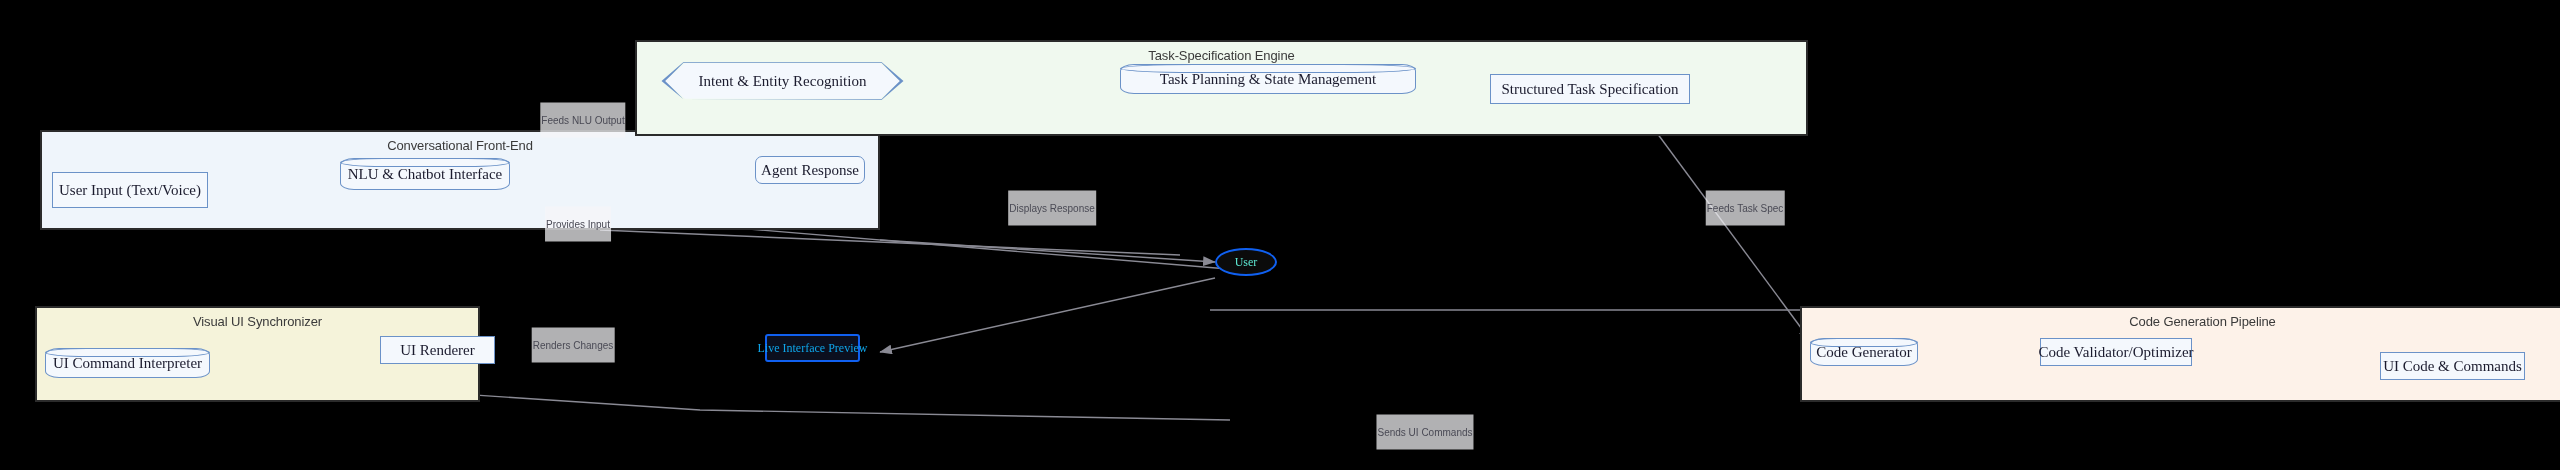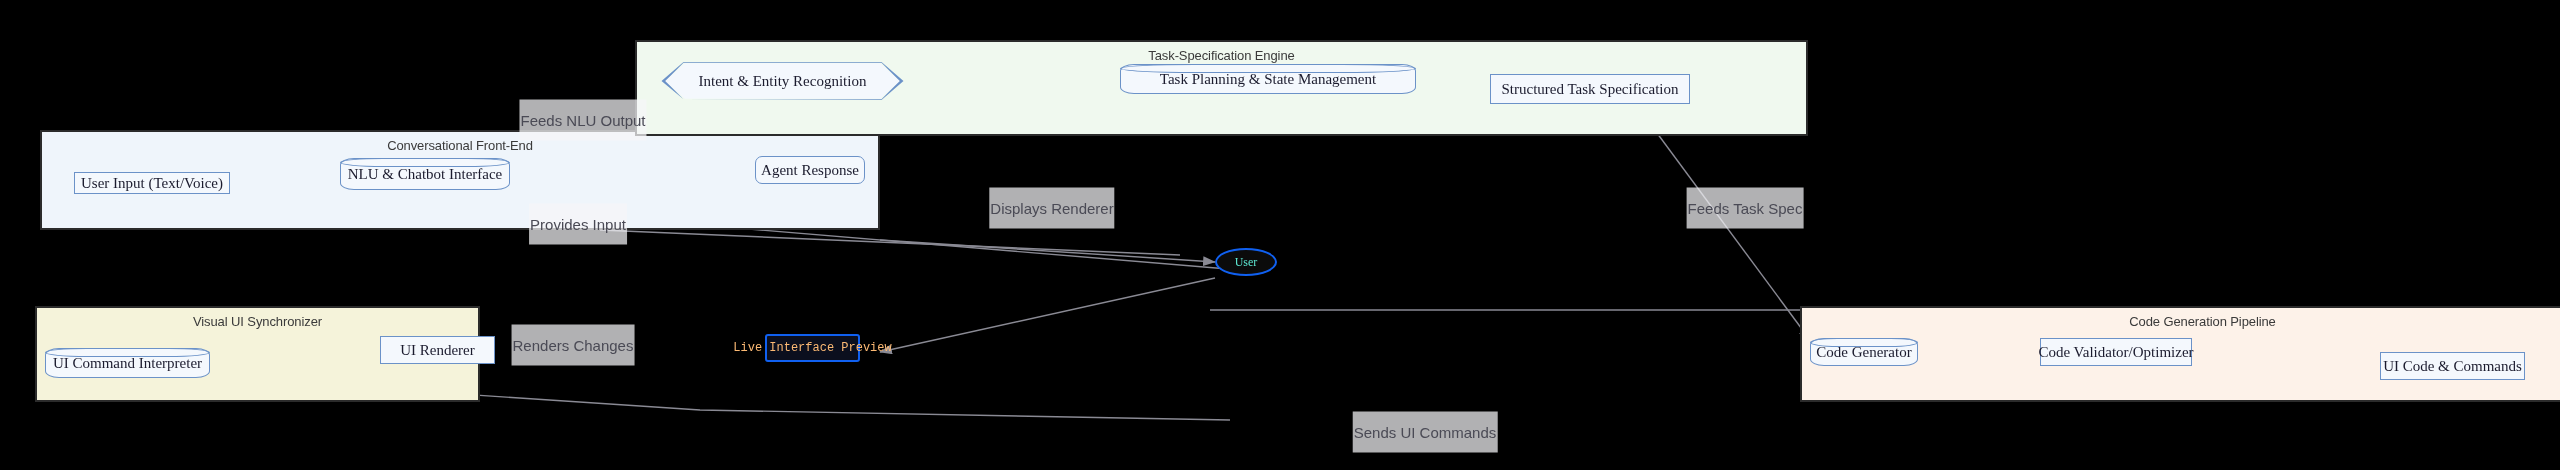--- a/index.html
+++ b/index.html
@@ -27,23 +27,23 @@
       clip-path:polygon(6% 50%, 14% 0%, 86% 0%, 94% 50%, 86% 100%, 14% 100%);}
   .n-hex .hexline{position:absolute;inset:0;
       background:#6b92c8;
       clip-path:polygon(6% 50%, 14% 0%, 86% 0%, 94% 50%, 86% 100%, 14% 100%,
                         86% 98%, 92.6% 50%, 86% 2%, 14% 2%, 7.4% 50%, 14% 98%);}
   .n-hex .hextext{position:relative;z-index:2;}
 
   .n-hl-ellipse{border:2px solid #1060f0;background:#0b0b0b;border-radius:50%;
       color:#5eead4;font-size:12px;}
   .n-hl-rect{border:2px solid #1060f0;background:#0b0f1e;
-      color:#fdba74;font-size:12px;border-radius:3px;font-family:Liberation Mono, monospace;}
+      color:#0ea5e9;font-size:12px;border-radius:3px;}
 
-  .elabel{position:absolute;font-size:15px;color:#4a4a55;background:rgba(245,245,248,.72);
+  .elabel{position:absolute;font-size:10px;color:#4a4a55;background:rgba(245,245,248,.72);
       font-family:"Liberation Sans",sans-serif;white-space:nowrap;padding:12px 1px;
       transform:translate(-50%,-50%);}
 </style>
 </head>
 <body>
 
 <svg id="canvas" viewBox="0 0 2560 470" xmlns="http://www.w3.org/2000/svg">
   <defs>
     <marker id="ah" markerWidth="9" markerHeight="7" refX="8.5" refY="3.5" orient="auto">
       <polygon points="0 0, 9 3.5, 0 7" fill="#8a8a94"></polygon>
@@ -66,21 +66,21 @@
   </g>
   <g stroke="#8a8a94" stroke-width="1.4" fill="none">
     <path d="M 1210 310 L 1800 310"></path>
     <path d="M 600 230 L 1180 255"></path>
   </g>
 </svg>
 
 <div class="cluster" style="left:40px;top:130px;width:840px;height:100px;background:#eff5fb;">
   <div class="cluster-title">Conversational Front-End</div>
 </div>
-<div class="node n-rect" style="left:52px;top:172px;width:156px;height:22px;margin-left:22px;">
+<div class="node n-rect" style="left:52px;top:172px;width:156px;height:36px;">
   <span>User Input (Text/Voice)</span>
 </div>
 <div class="node n-cyl" style="left:340px;top:158px;width:170px;height:32px;">
   <span>NLU &amp; Chatbot Interface</span>
 </div>
 <div class="node n-rect" style="left:755px;top:156px;width:110px;height:28px;border-radius:7px;">
   <span>Agent Response</span>
 </div>
 
 <div class="cluster" style="left:635px;top:40px;width:1173px;height:96px;background:#f0f9ef;">
@@ -123,16 +123,16 @@
 
 <div class="node n-hl-ellipse" style="left:1215px;top:248px;width:62px;height:28px;">
   <span>User</span>
 </div>
 <div class="node n-hl-rect" style="left:765px;top:334px;width:95px;height:28px;">
   <span>Live Interface Preview</span>
 </div>
 
 <div class="elabel" style="left:583px;top:120px;">Feeds NLU Output</div>
 <div class="elabel" style="left:578px;top:224px;">Provides Input</div>
-<div class="elabel" style="left:1052px;top:208px;">Displays Renderer</div>
+<div class="elabel" style="left:1052px;top:208px;">Displays Response</div>
 <div class="elabel" style="left:1745px;top:208px;">Feeds Task Spec</div>
 <div class="elabel" style="left:573px;top:345px;">Renders Changes</div>
 <div class="elabel" style="left:1425px;top:432px;">Sends UI Commands</div>
 
 </body></html>

